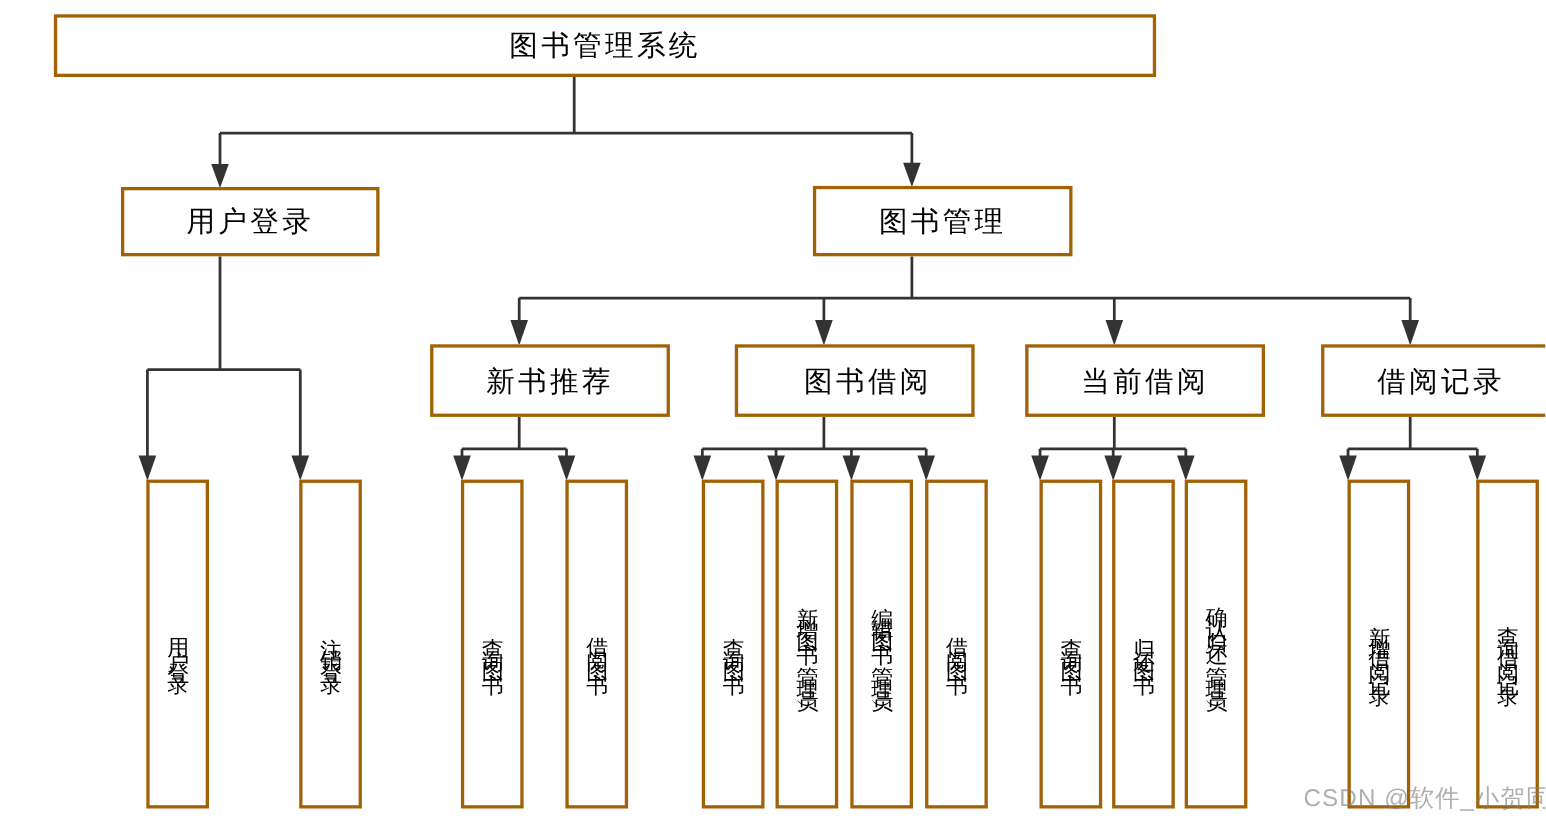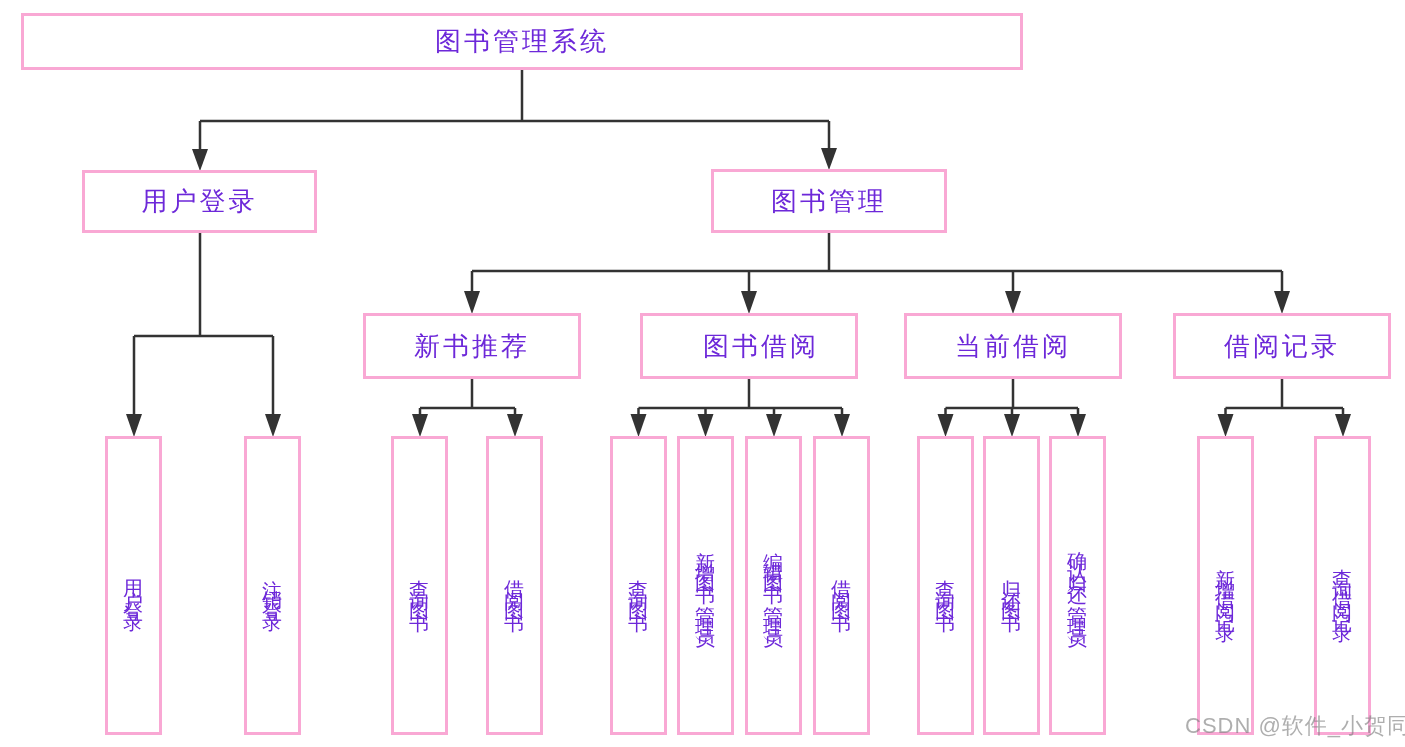--- a/index.html
+++ b/index.html
@@ -6,23 +6,23 @@
   .canvas{
     position:relative;
     width:1405px;height:747px;
     background:#ffffff;
     font-family:"Liberation Sans","DejaVu Sans",sans-serif;
     overflow:hidden;
   }
   .wires{position:absolute;left:0;top:0;width:1405px;height:747px;z-index:1;}
   .box{
     position:absolute;box-sizing:border-box;
-    background:#ffffff;border:3px solid #f9a8d4;
+    background:#ffffff;border:3px solid #a16207;
     display:flex;align-items:center;justify-content:center;
-    color:#6d28d9;z-index:2;
+    color:#000000;z-index:2;margin-left:28px;
   }
   .hl{font-size:26px;letter-spacing:3px;white-space:nowrap;}
   .root{left:21px;top:13px;width:1002px;height:57px;}
   .n-user{left:82px;top:170px;width:235px;height:63px;}
   .n-book{left:711px;top:169px;width:236px;height:64px;}
   .l3{top:313px;width:218px;height:66px;}
   .n-newbook{left:363px;}
   .n-borrow{left:640px;padding-left:24px;}
   .n-current{left:904px;}
   .n-record{left:1173px;}

